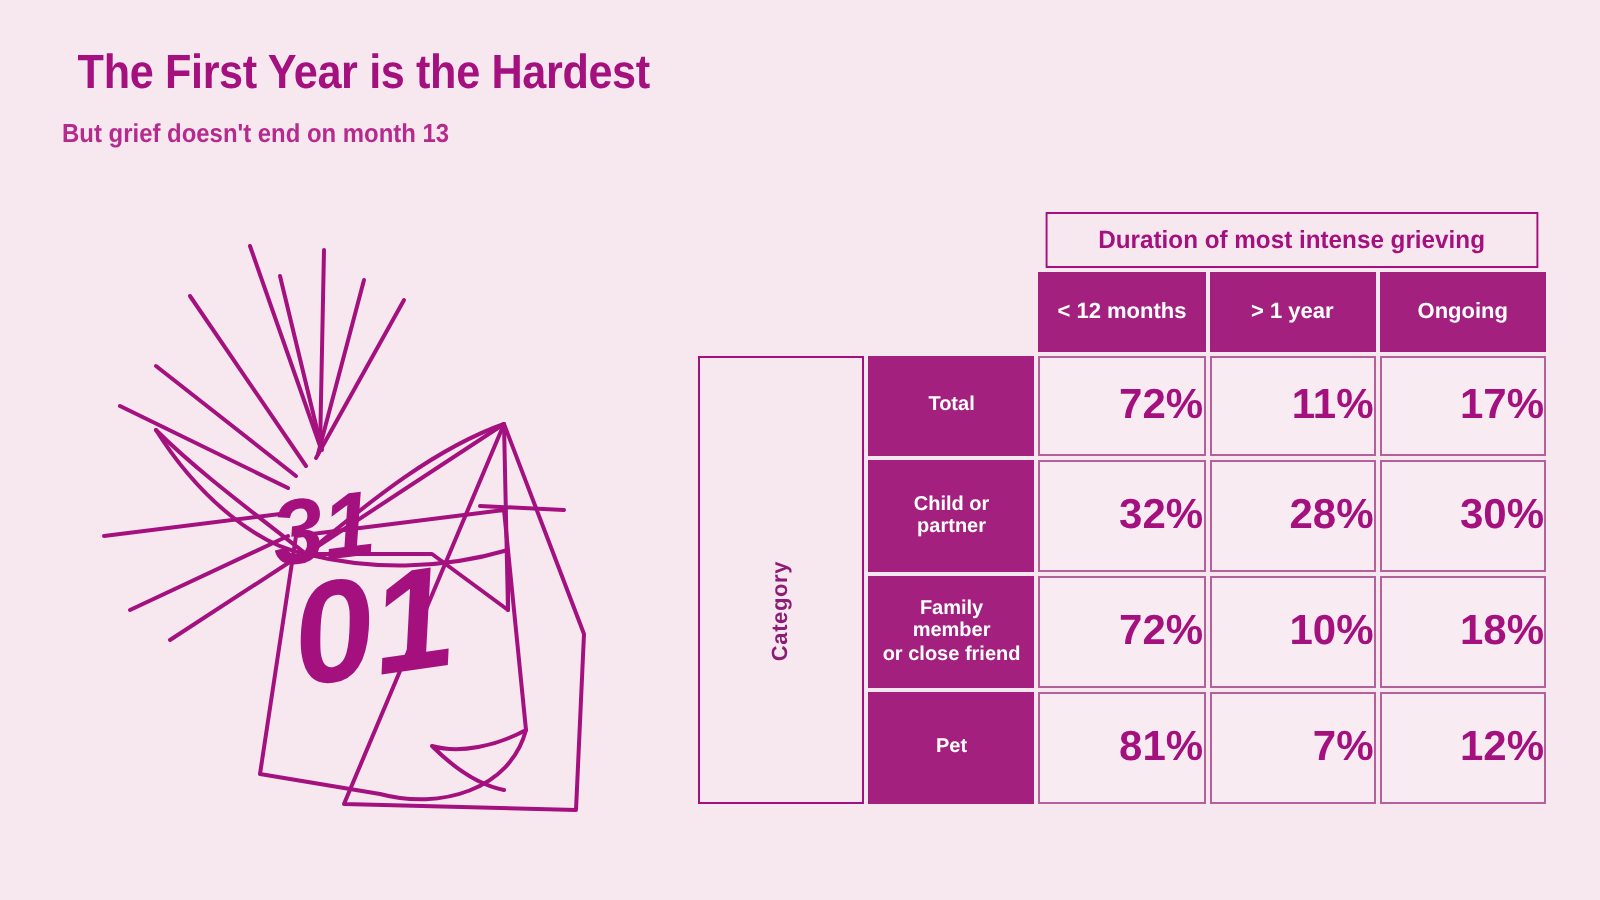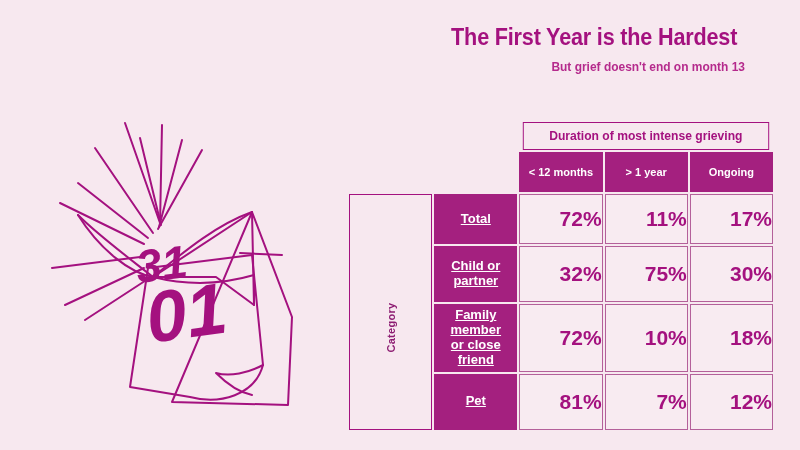--- a/index.html
+++ b/index.html
@@ -15,21 +15,21 @@
     font-family: "Liberation Sans", sans-serif;
     position: relative;
   }
 
   
   #header {
     position: absolute;
     top: 24px;
     left: 0;
     width: 776px;
-    text-align: right;
+    text-align: left;
   }
 
   #title {
     font-size: 24px;
     font-weight: bold;
     color: #a4117f;
     letter-spacing: -0.2px;
     line-height: 1.1;
     transform: scaleX(0.9);
   }
@@ -48,21 +48,21 @@
     left: 20px;
     top: 105px;
     width: 310px;
     height: 310px;
   }
 
   
   #table-wrap {
     position: absolute;
     left: 347px;
-    top: 120px;
+    top: 104px;
     width: 428px;
     height: 294px;
   }
 
   .tbl {
     border-collapse: separate;
     border-spacing: 2px;
     width: 428px;
     table-layout: fixed;
   }
@@ -110,27 +110,26 @@
     white-space: nowrap;
     font-size: 11px;
     font-weight: bold;
     color: #8d1d72;
     letter-spacing: 0.3px;
   }
 
   .row-label {
     background: #a4207f;
     color: #ffffff;
-    font-size: 13px;
+    font-size: 10px;
     font-weight: bold;
     text-align: center;
     line-height: 1.15;
     padding: 4px 6px;
     width: 112px;
-    text-decoration: underline;
   }
 
   .val {
     background: #f8ebf1;
     border: 1.4px solid #b4609a;
     color: #a4117f;
     font-size: 21px;
     font-weight: bold;
     text-align: right;
     padding: 0;
@@ -219,21 +218,21 @@
       </td>
       <td class="row-label">Total</td>
       <td class="val">72%</td>
       <td class="val">11%</td>
       <td class="val">17%</td>
     </tr>
 
     <tr class="r-child">
       <td class="row-label">Child or partner</td>
       <td class="val">32%</td>
-      <td class="val">75%</td>
+      <td class="val">28%</td>
       <td class="val">30%</td>
     </tr>
 
     <tr class="r-family">
       <td class="row-label">
         <span>Family member</span><br>
         <span>or close friend</span>
       </td>
       <td class="val">72%</td>
       <td class="val">10%</td>

